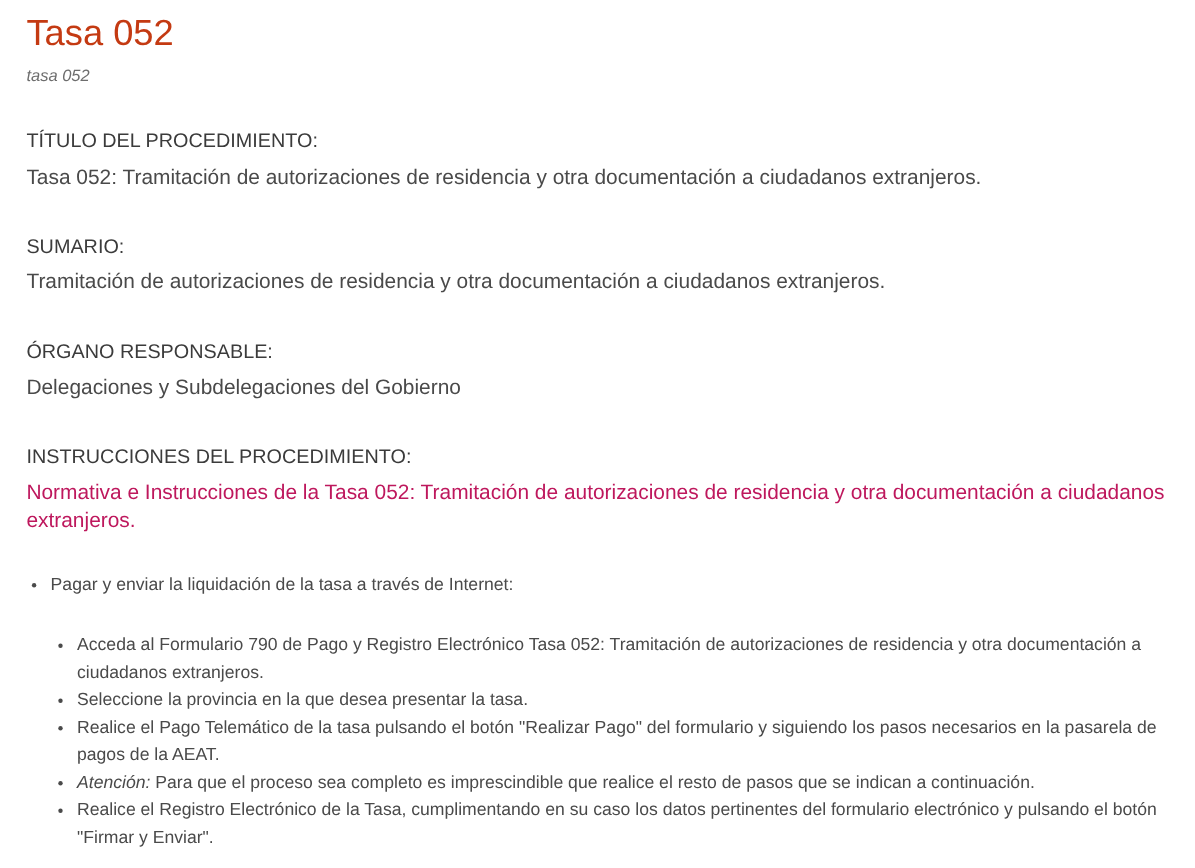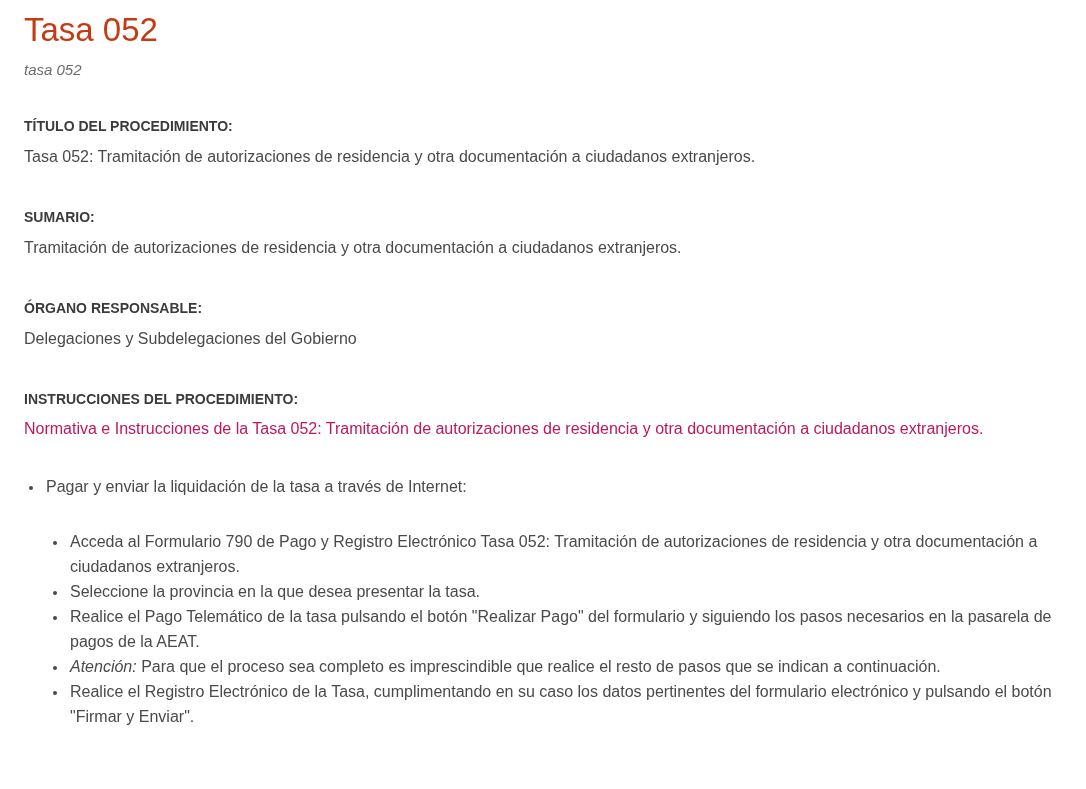--- a/index.html
+++ b/index.html
@@ -25,28 +25,28 @@
     margin: 0 0 13px 0;
     color: #c43a12; 
   }
   .page-subtitle {
     font-style: italic;
     font-size: 15px;
     color: #6d6d6d;
     margin: 0;
   }
   .section-heading {
-    font-size: 14px;
-    font-weight: 700;
+    font-size: 18px;
+    font-weight: 400;
     color: #3b3b3b;
     margin: 40px 0 0 0;
     line-height: 1.2;
   }
   .section-body {
-    font-size: 16px;
+    font-size: 19px;
     line-height: 25px;
     margin: 9px 0 0 0;
   }
   .link-line {
     color: #be185d;
     cursor: pointer;
   }
   .intro-par {
     margin-top: 25px;
   }

